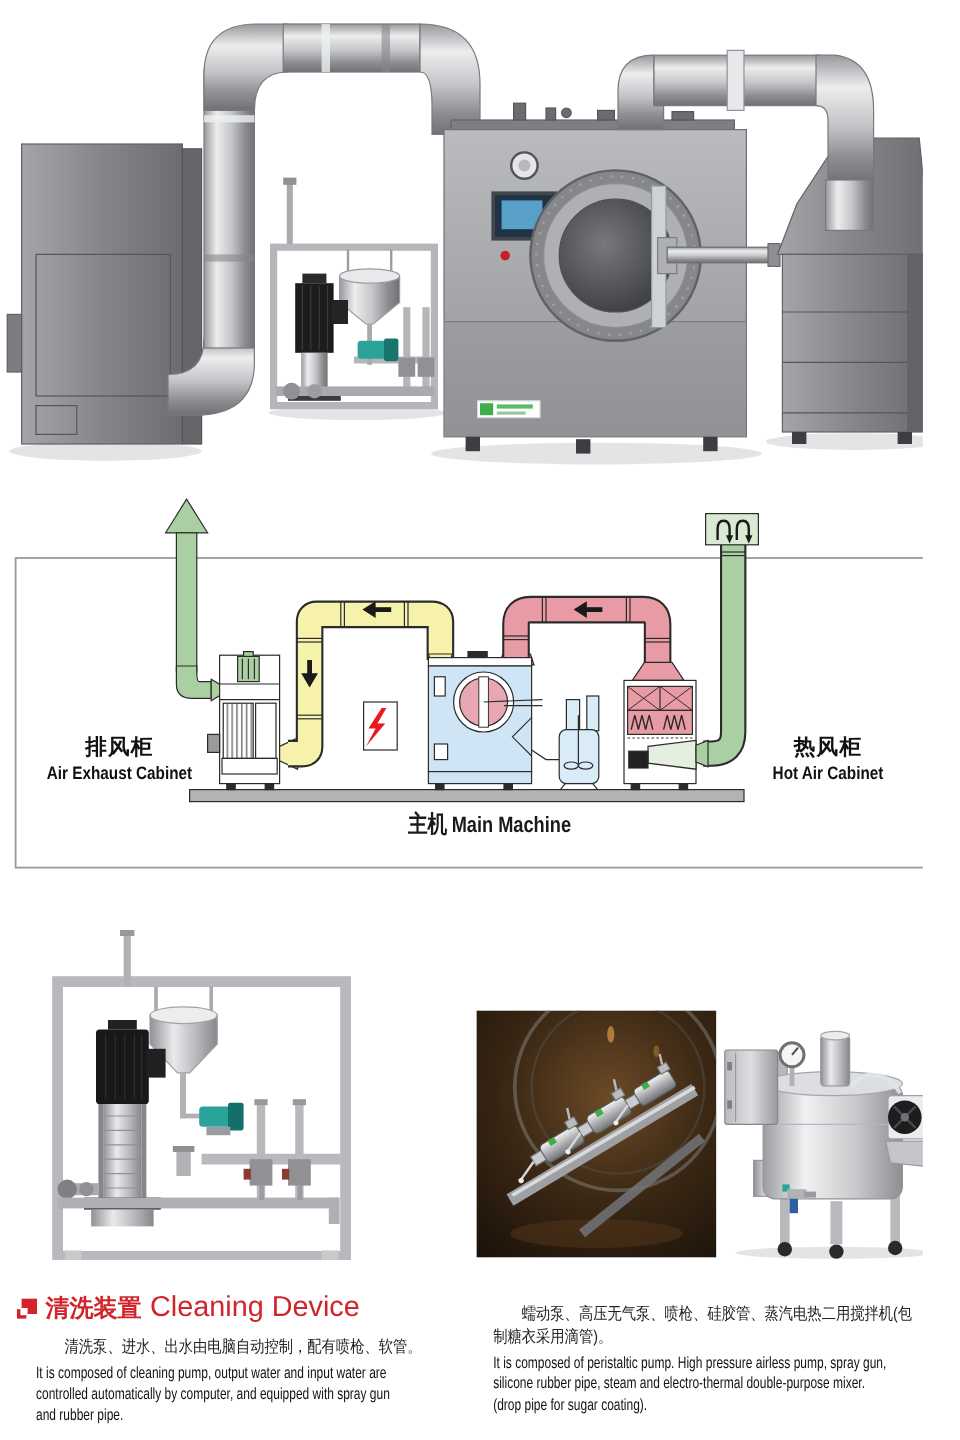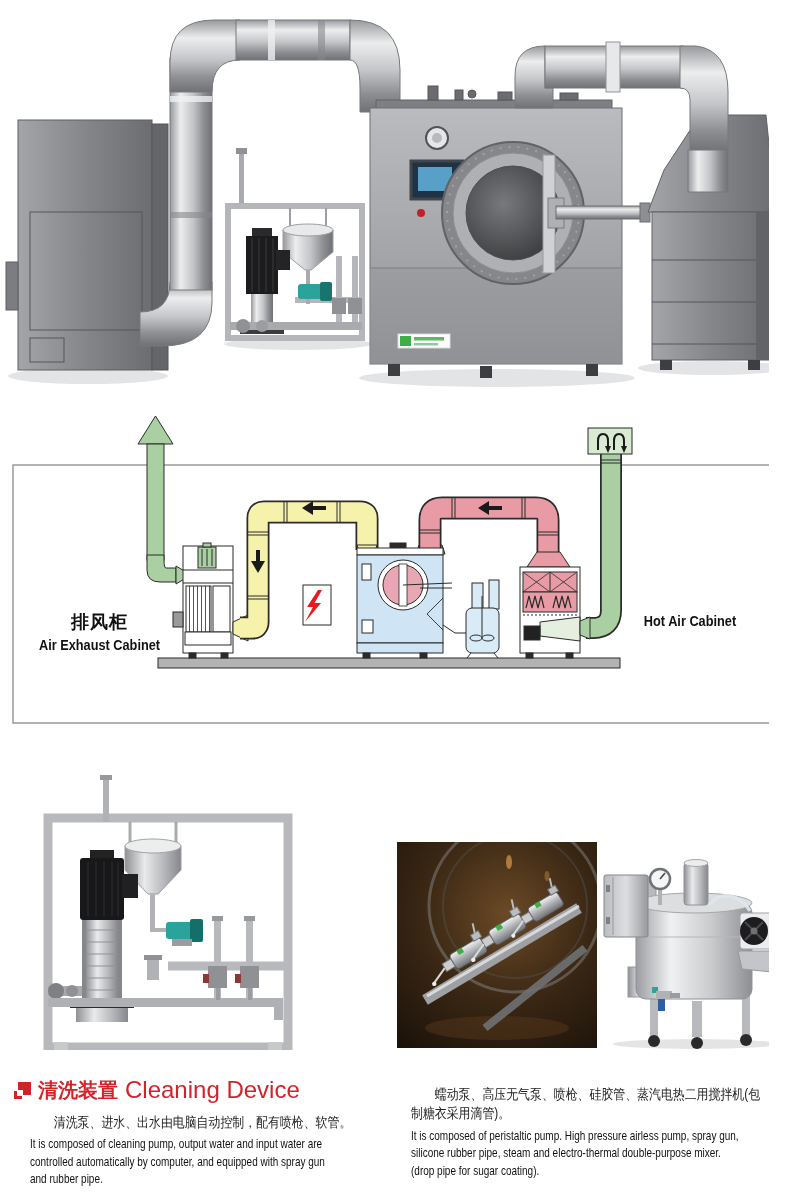--- a/index.html
+++ b/index.html
@@ -337,21 +337,28 @@
       <rect x="303" y="185" width="28" height="40" fill="#fff" stroke="#2b2b2b"></rect>
       <polygon points="318,190 307,207 313,207 305,222 321,203 314.5,203 322,190" fill="#e8191f"></polygon>
     </g>
   </svg>
 
   <div class="diag-label" style="left:12px;top:610px;width:175px;">
     <span class="cn">排风柜</span>
     <span class="en">Air Exhaust Cabinet</span>
   </div>
   <div class="diag-label" style="left:602px;top:610px;width:176px;">
+    <span class="cn">热风柜</span>
     <span class="en">Hot Air Cabinet</span>
+  </div>
+  <div class="main-label" style="left:250px;top:673px;width:316px;">
+    <span class="inner">
+      <span class="cn">主机</span>
+      <span class="en">Main Machine</span>
+    </span>
   </div>
 
   <svg class="abs" style="left:40px;top:770px" width="270" height="280" viewBox="0 0 270 280">
     <defs>
       <linearGradient id="pa-steel" x1="0" y1="0" x2="1" y2="0">
         <stop offset="0" stop-color="#8f9194"></stop>
           <stop offset=".35" stop-color="#e9eaec"></stop>
         <stop offset=".7" stop-color="#b5b7ba"></stop>
           <stop offset="1" stop-color="#85878a"></stop>
       </linearGradient>

